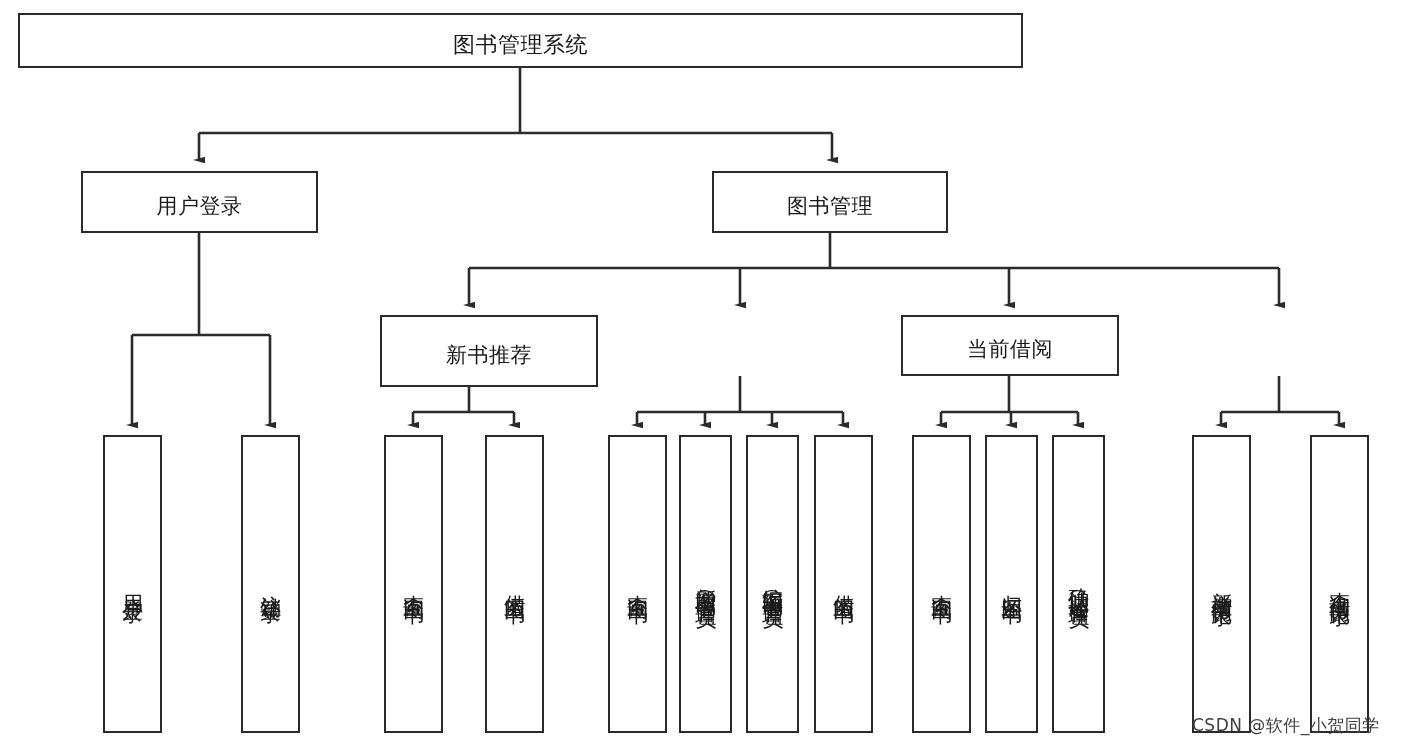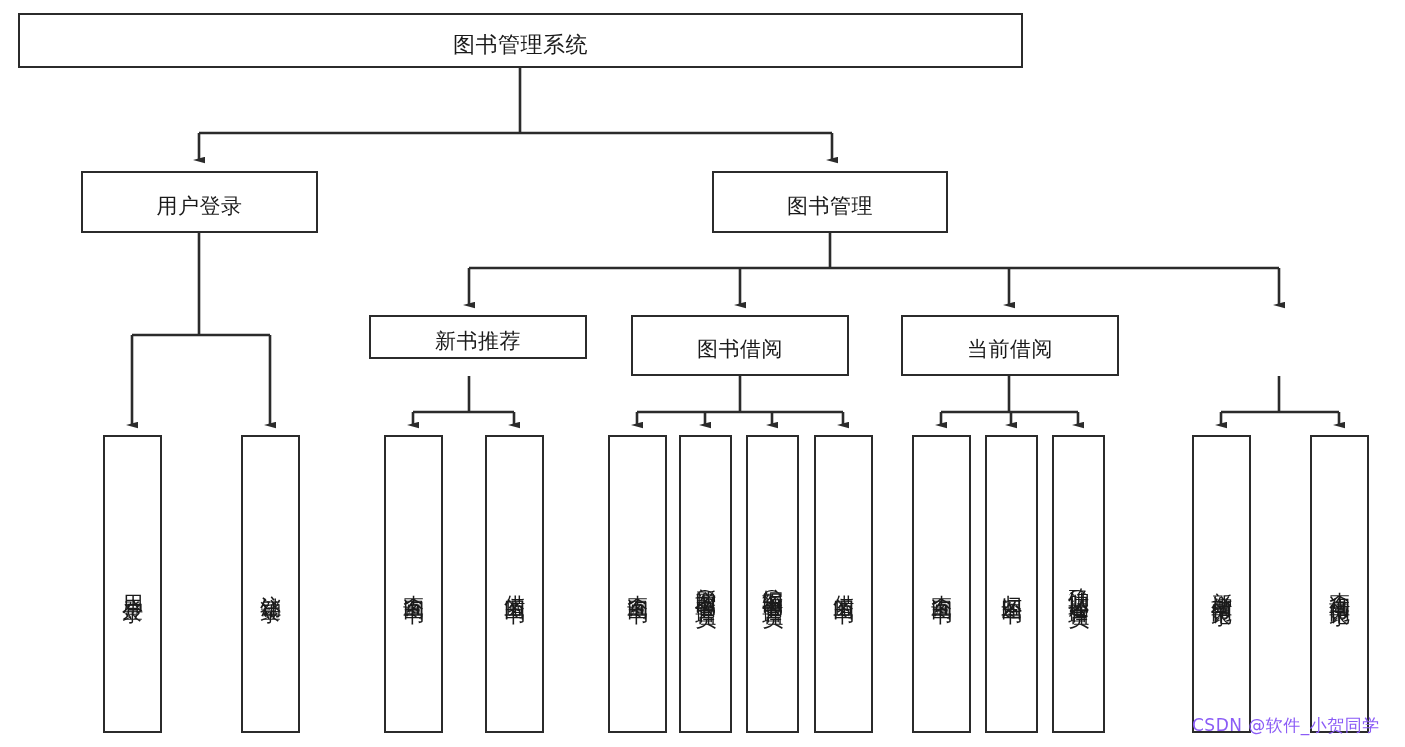--- a/index.html
+++ b/index.html
@@ -58,21 +58,21 @@
     text-orientation: upright;
     font-size: 21px;
     line-height: 1.06;
     letter-spacing: 3px;
     white-space: nowrap;
     max-height: 100%;
   }
   .watermark {
     position: absolute;
     font-size: 17px;
-    color: #8b5cf6;
+    color: #404040;
     white-space: nowrap;
     letter-spacing: 0.5px;
   }
 </style>
 </head>
 <body>
 
 <div id="canvas">
 
   <svg class="connectors" viewBox="0 0 1405 747" xmlns="http://www.w3.org/2000/svg">
@@ -141,25 +141,22 @@
     <span class="label">图书管理系统</span>
   </div>
 
   <div class="node horiz" style="left:81px; top:171px; width:237px; height:62px;">
     <span class="label">用户登录</span>
   </div>
   <div class="node horiz" style="left:712px; top:171px; width:236px; height:62px;align-items:center;">
     <span class="label">图书管理</span>
   </div>
 
-  <div class="node horiz" style="left:369px; top:315px; width:218px; height:44px;">
+  <div class="node horiz" style="left:380px; top:315px; width:218px; height:72px;">
     <span class="label">新书推荐</span>
-  </div>
-  <div class="node horiz" style="left:631px; top:315px; width:218px; height:61px;">
-    <span class="label">图书借阅</span>
   </div>
   <div class="node horiz" style="left:901px; top:315px; width:218px; height:61px;">
     <span class="label">当前借阅</span>
   </div>
 
   <div class="node vert" style="left:103px; top:435px; width:59px; height:298px;">
     <span class="label">用户登录</span>
   </div>
   <div class="node vert" style="left:241px; top:435px; width:59px; height:298px;">
     <span class="label">注销登录</span>

